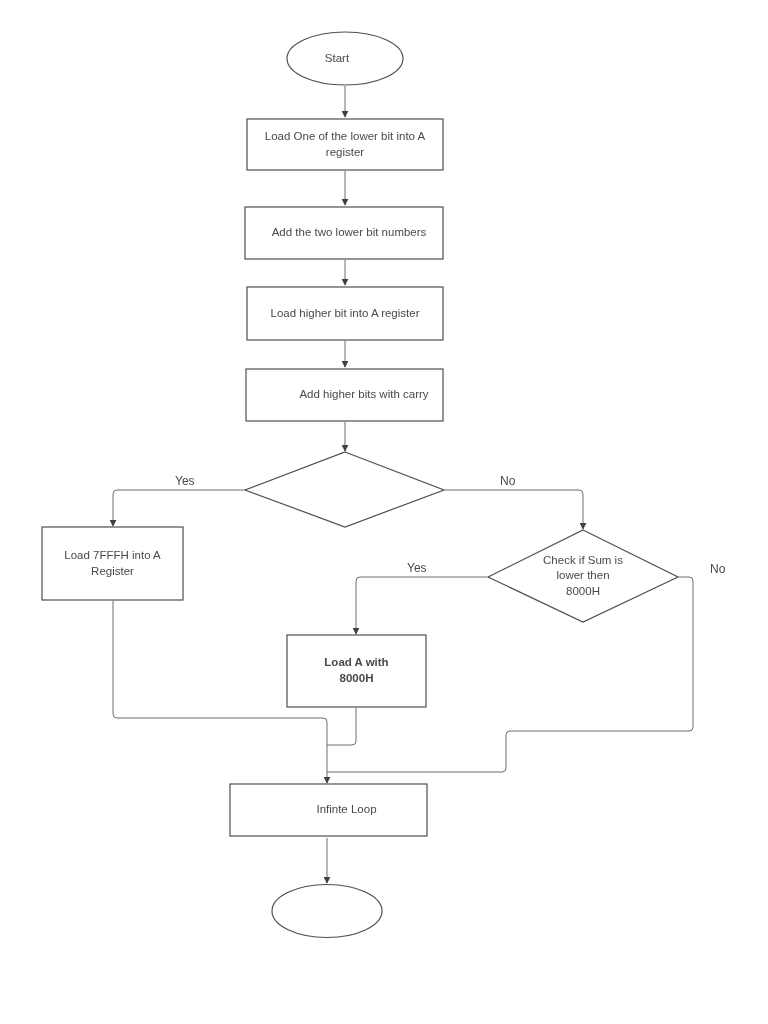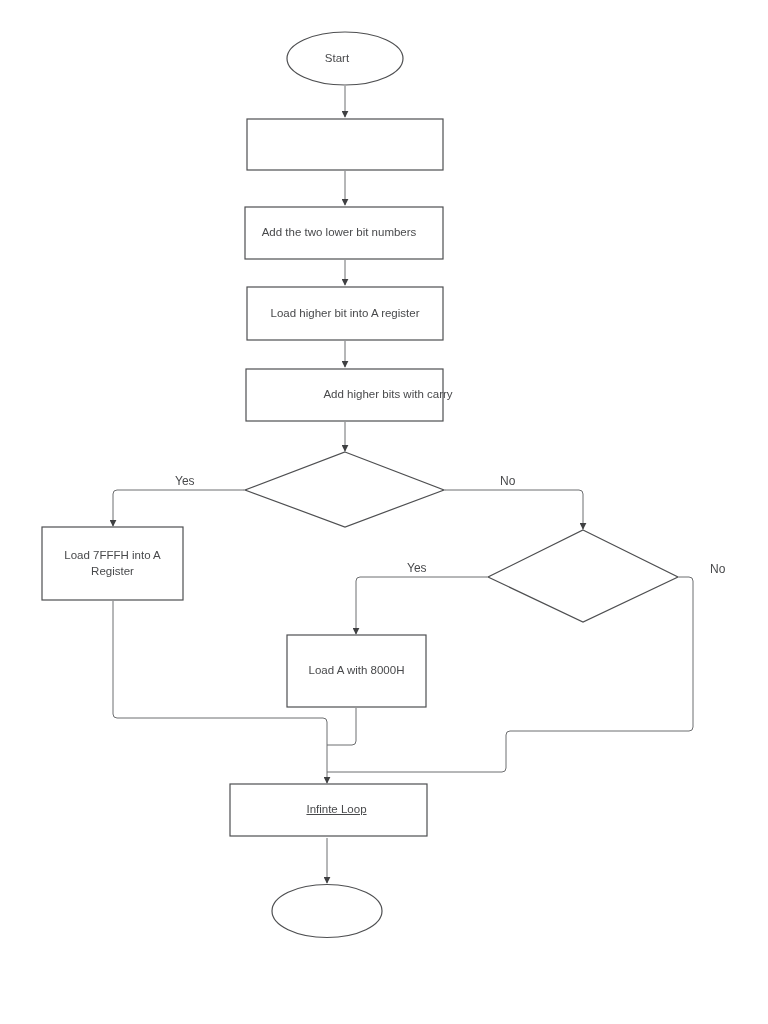--- a/index.html
+++ b/index.html
@@ -84,25 +84,27 @@
     <rect class="shape" x="246" y="369" width="197" height="52"></rect>
     <polygon class="shape" points="345,452 444,490 345,527 245,490"></polygon>
     <rect class="shape" x="42" y="527" width="141" height="73"></rect>
     <polygon class="shape" points="583,530 678,577 583,622 488,577"></polygon>
     <rect class="shape" x="287" y="635" width="139" height="72"></rect>
     <rect class="shape" x="230" y="784" width="197" height="52"></rect>
     <ellipse class="shape" cx="327" cy="911" rx="55" ry="26.5"></ellipse>
   </svg>
 
   <div class="lbl" style="left:279px; top:33px; width:116px; height:51px;">Start</div>
-  <div class="lbl" style="left:240px; top:207px; width:198px; height:52px; padding:0 10px;">Add the two lower bit numbers</div>
+  <div class="lbl" style="left:247px; top:119px; width:196px; height:51px; padding:0 11px;">Load One of the lower bit into A register</div>
+  <div class="lbl" style="left:250px; top:207px; width:198px; height:52px; padding:0 10px;">Add the two lower bit numbers</div>
   <div class="lbl" style="left:247px; top:287px; width:196px; height:53px; padding:16px 10px;">Load higher bit into A register</div>
-  <div class="lbl" style="left:246px; top:369px; width:236px; height:52px; padding:0 10px;margin-left:24px;">Add higher bits with carry</div>
+  <div class="lbl" style="left:246px; top:369px; width:236px; height:52px; padding:0 10px;">Add higher bits with carry</div>
   <div class="lbl" style="left:42px; top:527px; width:141px; height:73px; padding:16px 14px;">Load 7FFFH into A Register</div>
-  <div class="lbl" style="left:287px; top:635px; width:139px; height:72px; padding:0 20px;">Load A with 8000H</div>
-  <div class="lbl" style="left:238px; top:784px; width:197px; height:52px;text-decoration:underline;">Infinte Loop</div>
+  <div class="lbl" style="left:538px; top:530px; width:90px; height:92px;">Check if Sum is lower then 8000H</div>
+  <div class="lbl" style="left:287px; top:635px; width:139px; height:72px; padding:0 20px;font-weight:bold;">Load A with 8000H</div>
+  <div class="lbl" style="left:248px; top:784px; width:197px; height:52px;">Infinte Loop</div>
 
   <div class="edge-lbl" style="left:175px; top:474px; width:30px;">Yes</div>
   <div class="edge-lbl" style="left:500px; top:474px; width:26px;">No</div>
   <div class="edge-lbl" style="left:407px; top:561px; width:30px;">Yes</div>
   <div class="edge-lbl" style="left:710px; top:562px; width:26px;">No</div>
 
 </div>
 
 </body></html>

